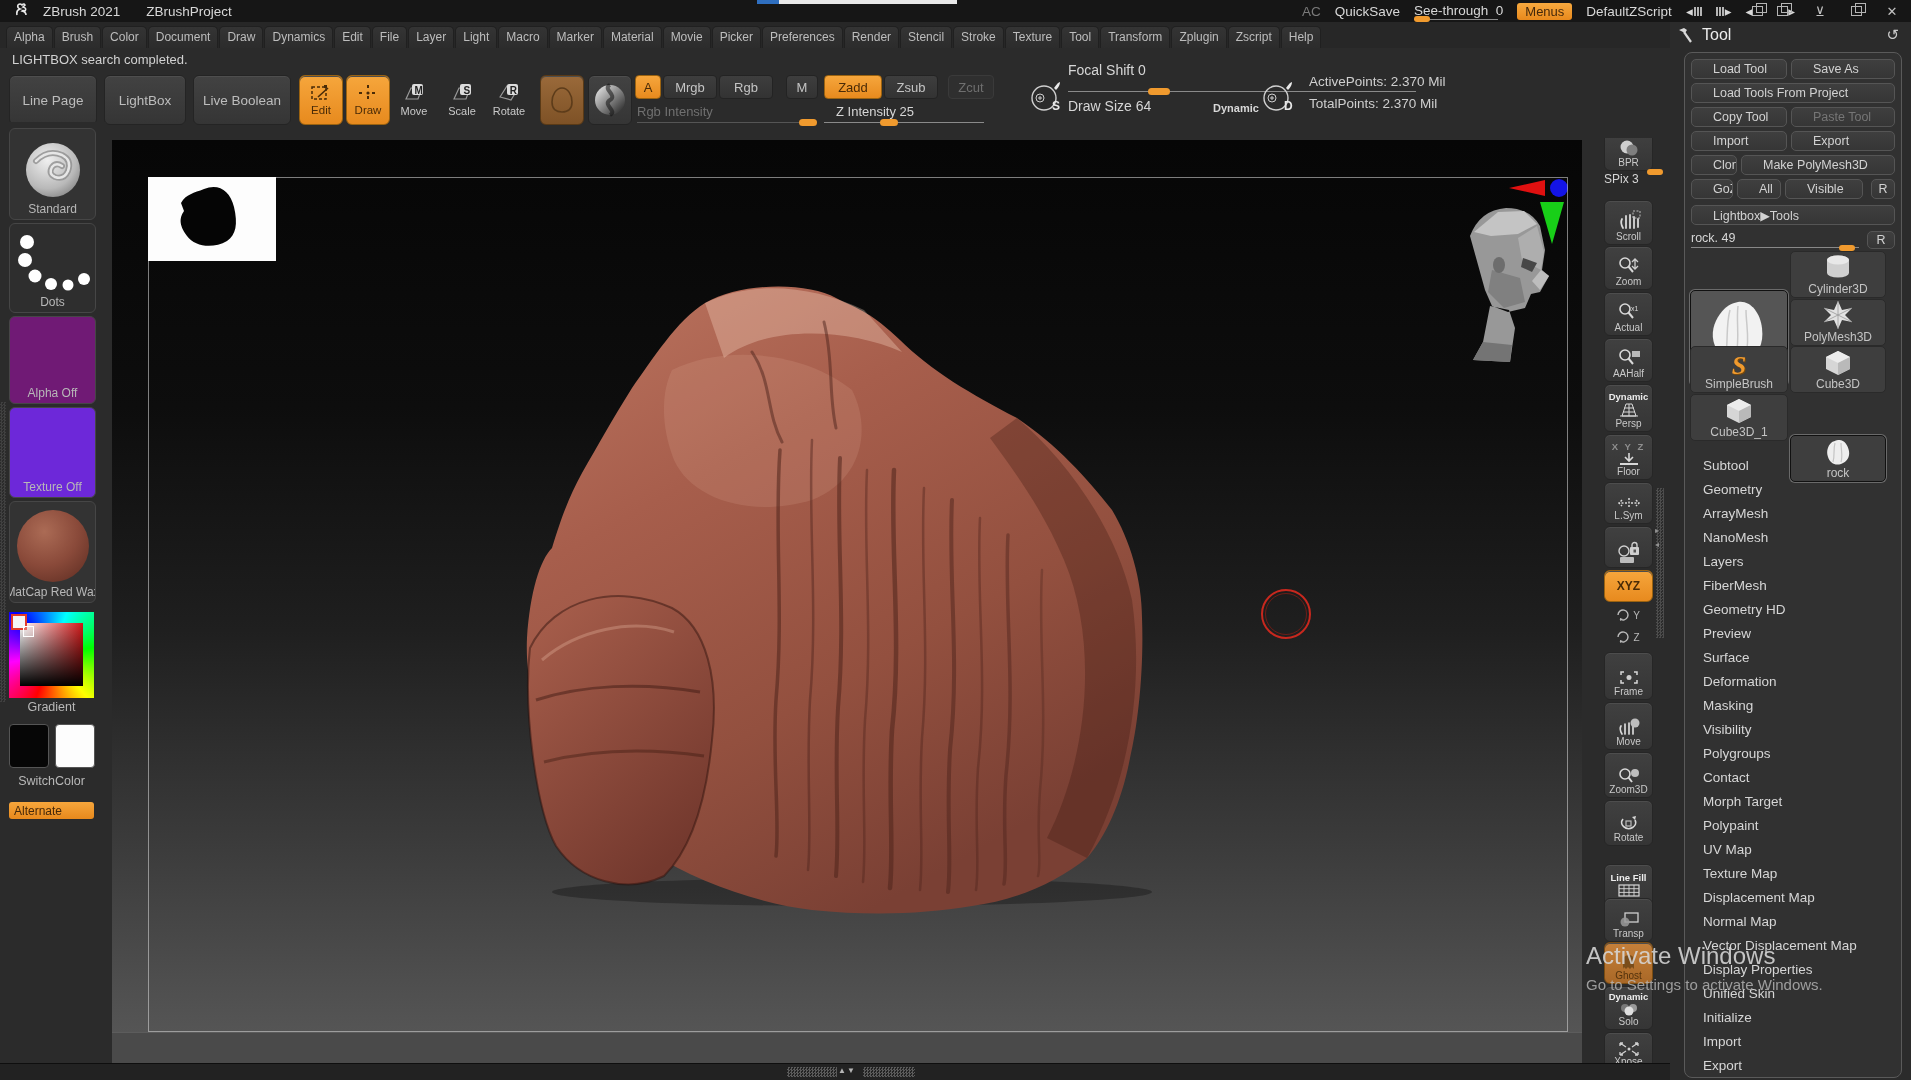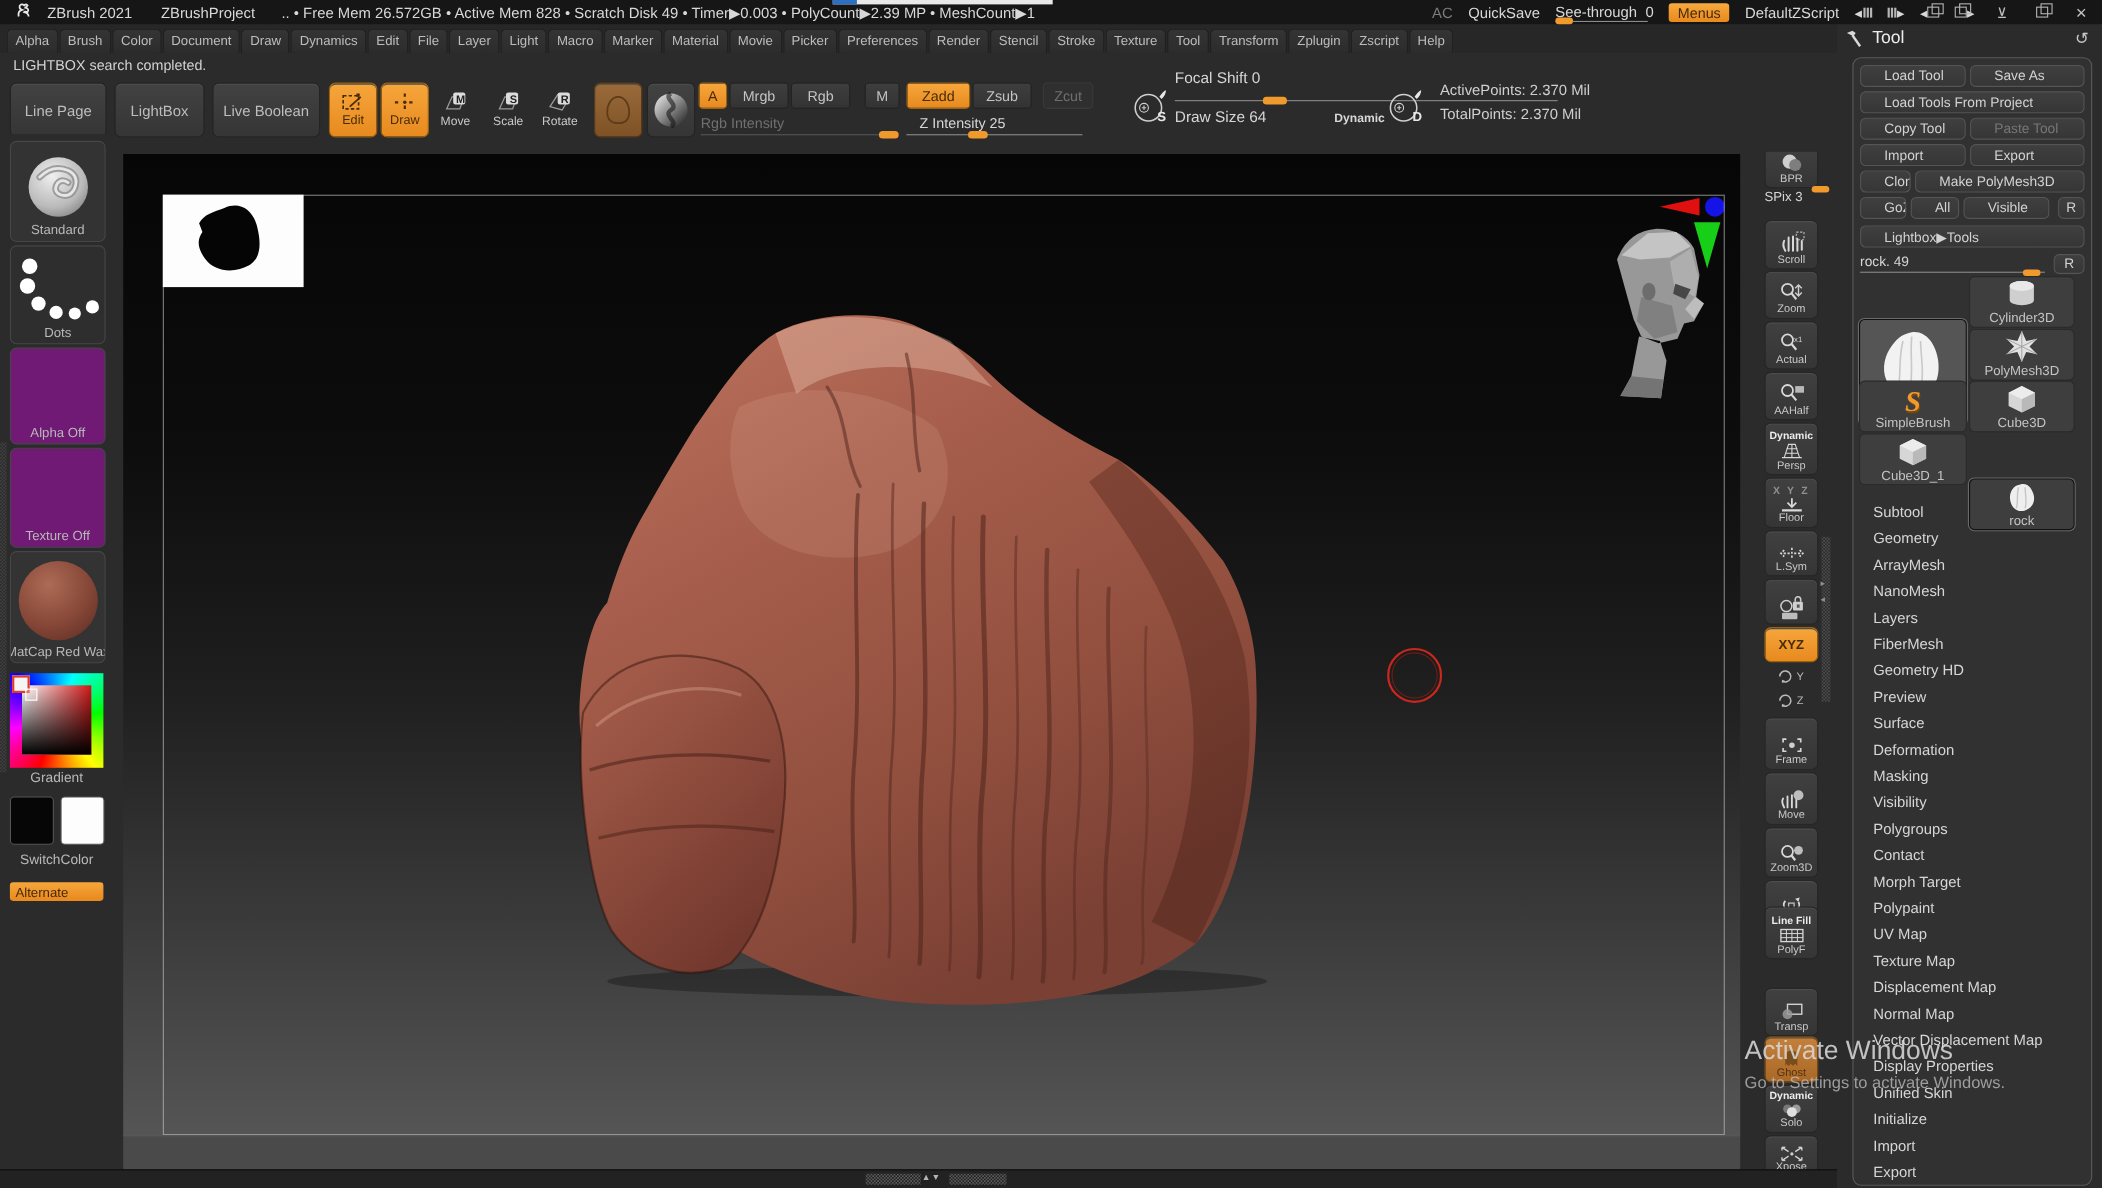--- a/index.html
+++ b/index.html
@@ -129,21 +129,20 @@
   </div>
 
 <div class="abs" id="titlebar">
   <span class="seg">
     <svg width="15" height="15" viewBox="0 0 15 15">
         <path d="M3,13 Q2,8 6,7 Q3,6 4,3 Q6,1 8,3 Q10,1 11,3 L9,5 Q13,6 11,9 Q9,8 8,9 Q12,10 12,13" fill="none" stroke="#e8e8e8" stroke-width="1.6"></path>
       </svg>
   </span>
   <span class="seg">ZBrush 2021</span>
   <span class="seg" style="margin-left:26px">ZBrushProject</span>
-  <span class="seg" style="margin-left:24px">.. • Free Mem 26.572GB • Active Mem 828 • Scratch Disk 49 • Timer▶0.003 • PolyCount▶2.39 MP • MeshCount▶1</span>
   <div id="title-right">
     <span class="dim">AC</span>
     <span>QuickSave</span>
     <span id="seethrough">
       <span><span>See-through</span>&nbsp;&nbsp;<span>0</span></span>
       <span class="trk">
           <span class="hnd"></span>
         </span>
     </span>
     <span class="orangebtn">Menus</span>
@@ -319,21 +318,21 @@
         <circle cx="22" cy="44" r="6.5" fill="#fff"></circle>
         <circle cx="38" cy="52" r="6" fill="#fff"></circle>
         <circle cx="55" cy="53" r="5.5" fill="#fff"></circle>
         <circle cx="71" cy="47" r="6" fill="#fff"></circle>
     </svg>
     <span class="lbl">Dots</span>
   </div>
   <div class="sideitem" style="top:194px;height:86px;background:#701a75">
     <span class="lbl">Alpha Off</span>
   </div>
-  <div class="sideitem" style="top:285px;height:89px;background:#701a75">
+  <div class="sideitem" style="top:285px;height:89px;background:#6d28d9">
     <span class="lbl">Texture Off</span>
   </div>
   <div class="sideitem" style="top:379px;height:100px">
     <div style="width:72px;height:72px;border-radius:50%;margin-bottom:2px;background:radial-gradient(circle at 38% 30%,#ab6b55,#8a4a3a 50%,#5e2d22 95%)"></div>
     <span class="lbl">MatCap Red Wax</span>
   </div>
 
   <div id="colorpicker">
     <div id="satsquare"></div>
     <div id="hue-sel"></div>
@@ -545,21 +544,21 @@
   <span class="blbl">Zoom3D</span>
 </div>
 <div class="stripbox" style="top:800px;height:44px">
   <svg width="26" height="18" viewBox="0 0 26 18">
       <path d="M7,5 a7,6 0 1 0 12,1" fill="none" stroke="#d8d8d8" stroke-width="1.7"></path>
       <path d="M19,6 l1,-4 -4,1 Z" fill="#d8d8d8"></path>
       <rect x="10" y="7" width="5" height="5" fill="none" stroke="#bdbdbd" stroke-width="1.2"></rect>
     </svg>
   <span class="blbl">Rotate</span>
 </div>
-<div class="stripbox" style="top:824px;height:46px">
+<div class="stripbox" style="top:864px;height:46px">
   <span class="tlbl">Line Fill</span>
   <svg width="26" height="15" viewBox="0 0 26 15">
       <rect x="3" y="2" width="20" height="11" fill="none" stroke="#d8d8d8" stroke-width="1.2"></rect>
       <path d="M3,5.7 H23 M3,9.4 H23 M8,2 V13 M13,2 V13 M18,2 V13" stroke="#d8d8d8" stroke-width="0.9"></path>
     </svg>
   <span class="blbl">PolyF</span>
 </div>
 <div class="stripbox" style="top:898px;height:42px">
   <svg width="26" height="18" viewBox="0 0 26 18">
       <rect x="9" y="3" width="13" height="9" fill="none" stroke="#cfcfcf" stroke-width="1.3"></rect>

